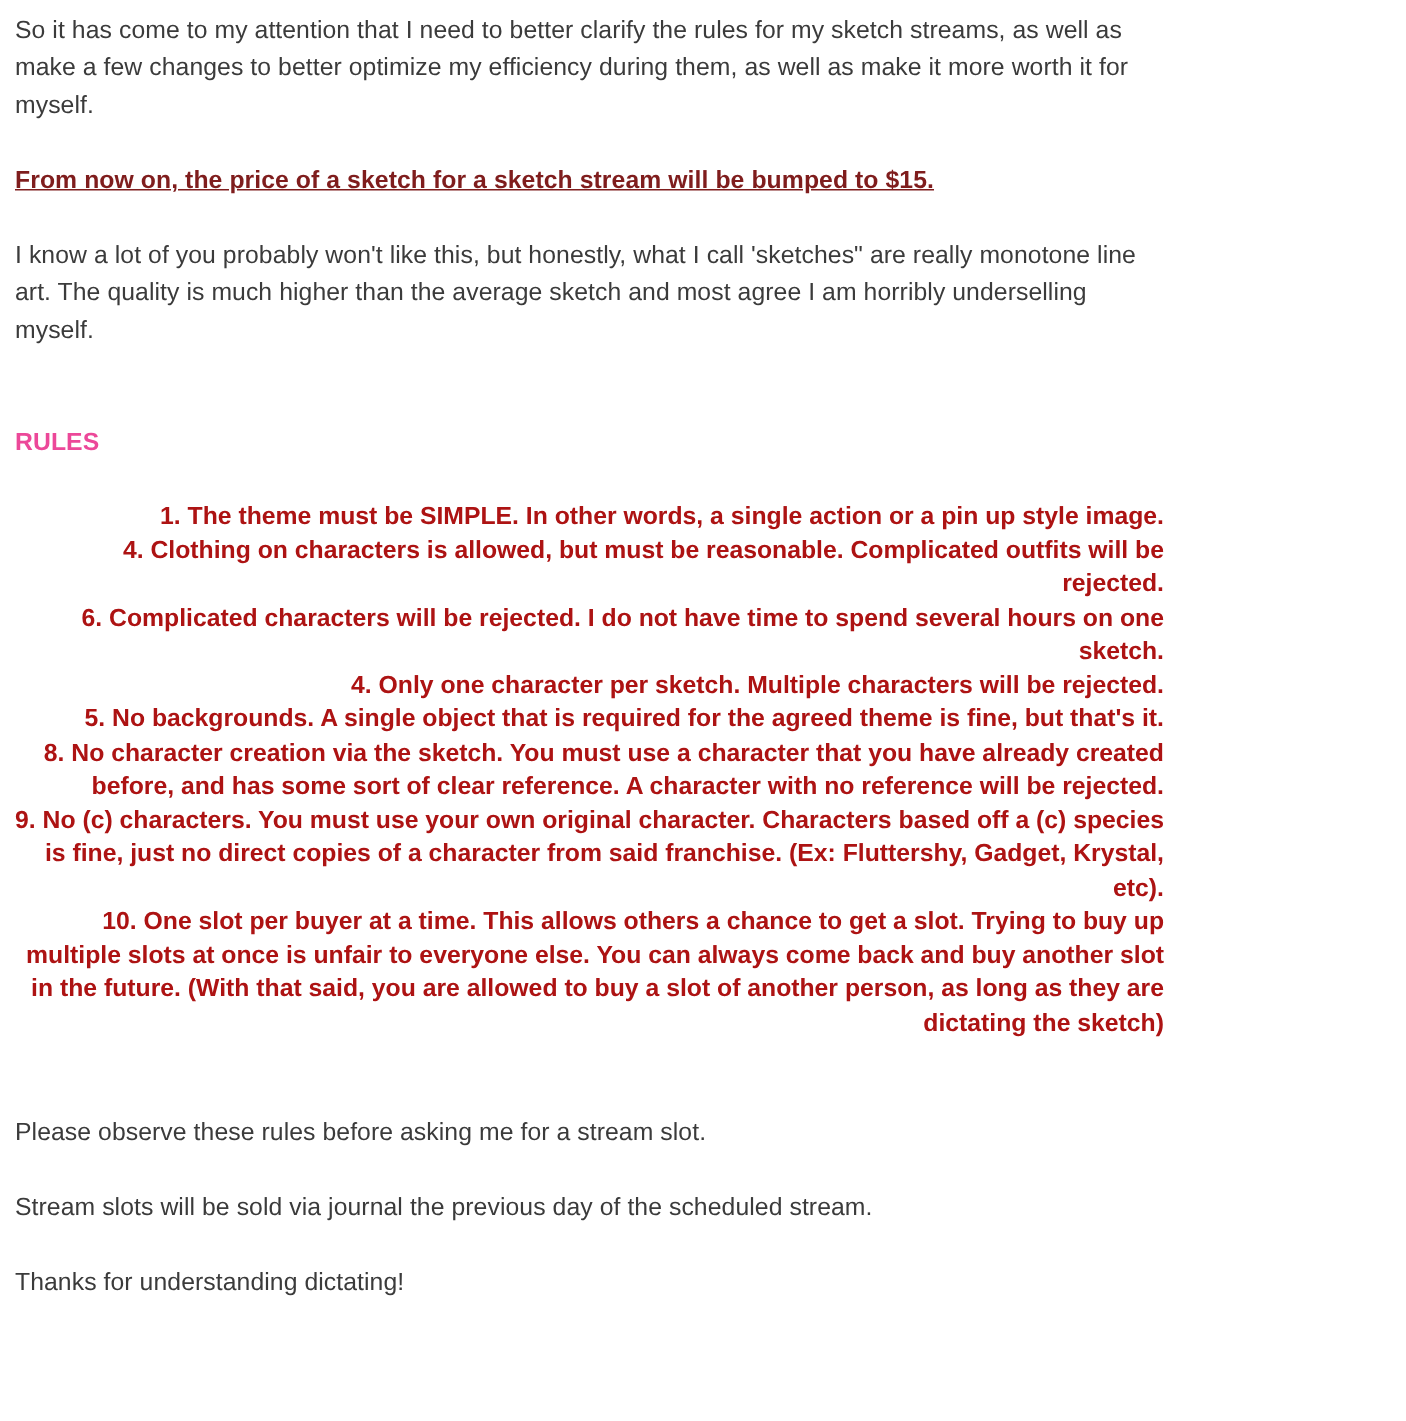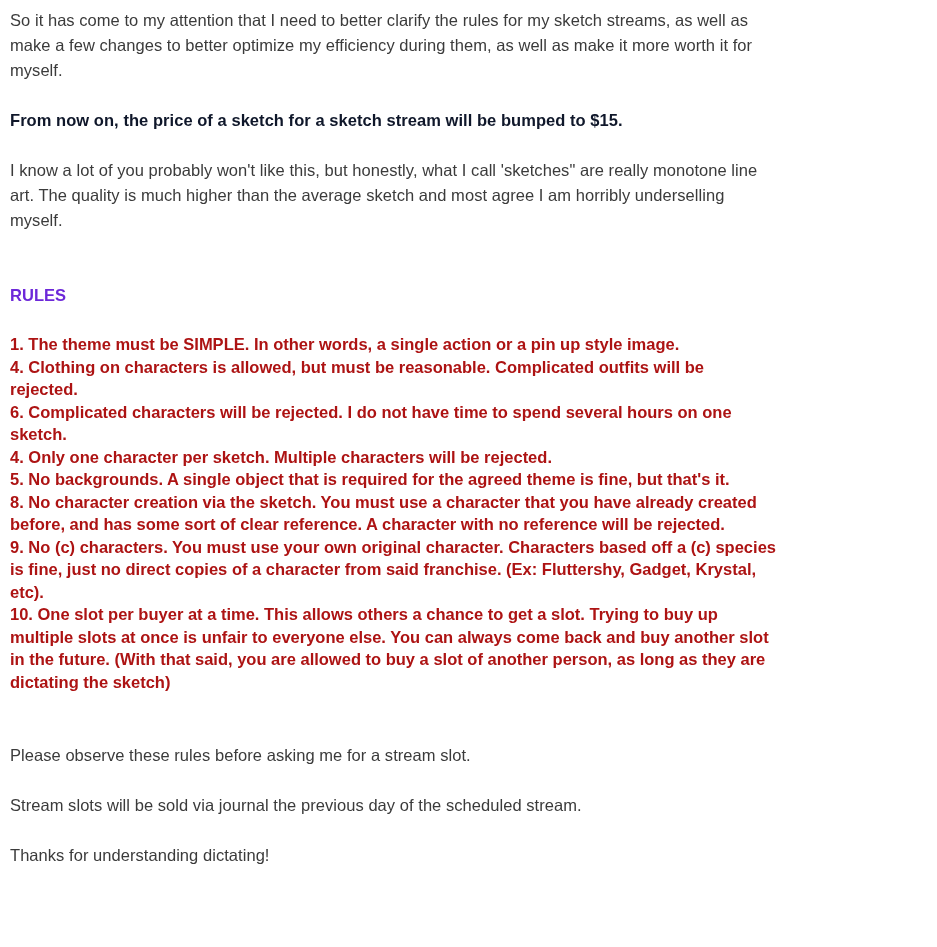--- a/index.html
+++ b/index.html
@@ -23,42 +23,44 @@
   p {
     margin: 0 0 0 0;
     font-size: 16.5px;
     line-height: 25px;
     color: #3b3b3b;
     letter-spacing: 0.05px;
   }
   .spacer-sm { height: 25px; }
   .spacer-lg { height: 50px; }
   .blue {
-    color: #0f172a;
+    color: #7f1d1d;
     font-weight: bold;
+    text-decoration: underline;
   }
   .rules-heading {
-    color: #6d28d9;
+    color: #ec4899;
     font-weight: bold;
     font-size: 16.5px;
     line-height: 25px;
     margin: 0;
   }
   .rules-list {
     margin: 0;
     padding: 0;
     list-style: none;
   }
   .rules-list li {
     color: #ad1313;
     font-weight: bold;
     font-size: 16.5px;
     line-height: 22.5px;
     margin: 0;
     padding: 0;
+    text-align: right;
   }
   .tail p { margin: 0; }
 </style>
 </head>
 <body>
 
 <div id="journal">
 
   <p>So it has come to my attention that I need to better clarify the rules for my sketch streams, as well as make a few changes to better optimize my efficiency during them, as well as make it more worth it for myself.</p>
 

